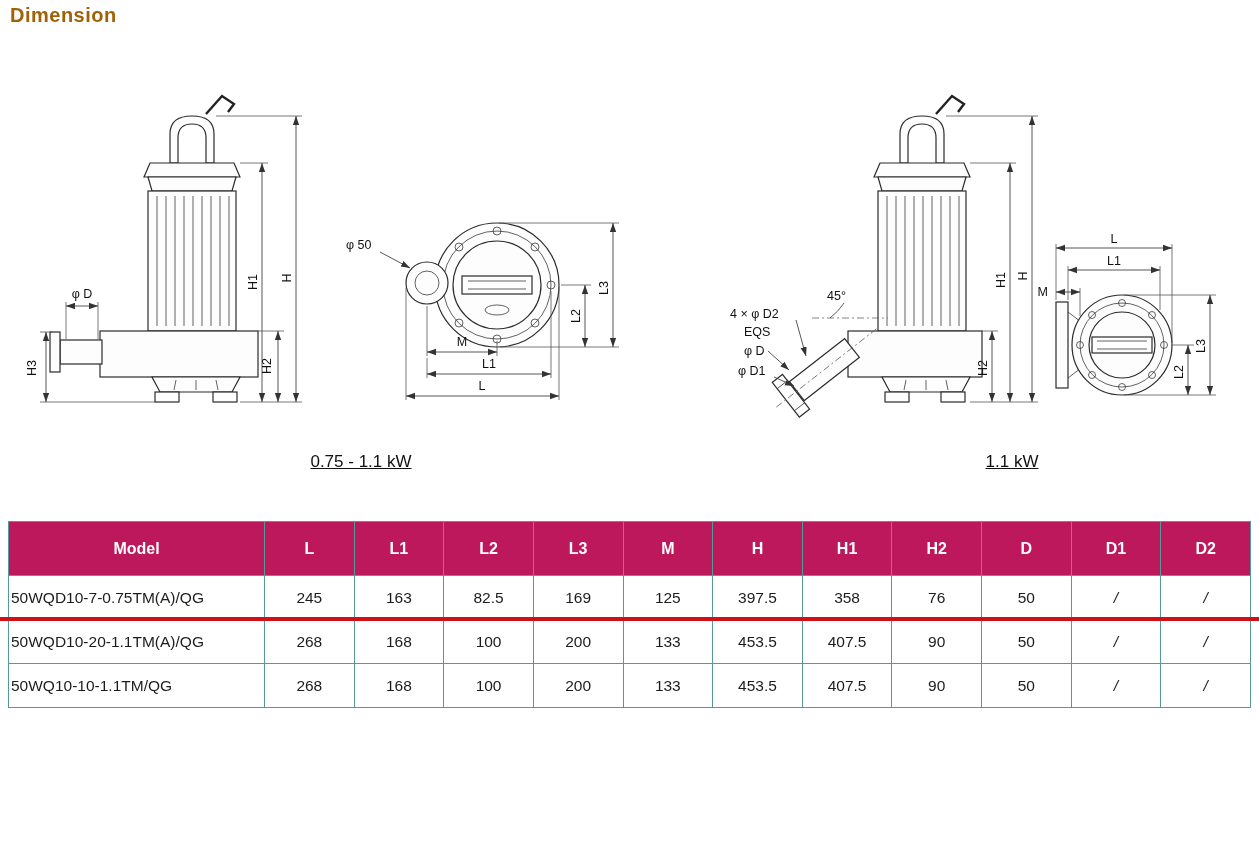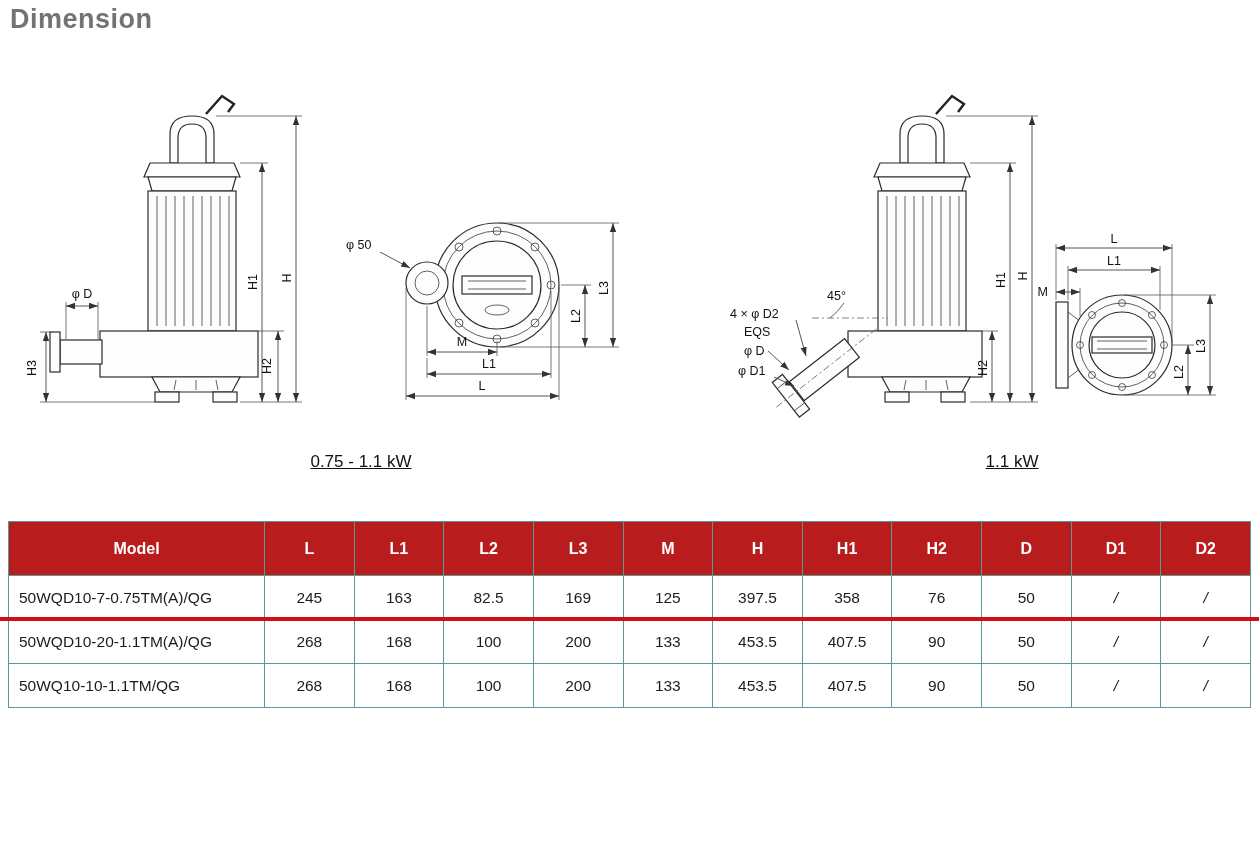--- a/index.html
+++ b/index.html
@@ -2,42 +2,42 @@
 <html><head>
 <meta charset="utf-8">
 <style>
   html,body { margin:0; padding:0; background:#ffffff; }
   .page {
     position:relative; width:1259px; height:841px; background:#ffffff;
     font-family:"Liberation Sans", sans-serif; overflow:hidden;
   }
   .title {
     position:absolute; top:4px; left:10px; margin:0;
-    font-size:27px; font-weight:bold; color:#737373; letter-spacing:0.5px;
+    font-size:20px; font-weight:bold; color:#a16207; letter-spacing:0.5px;
   }
   svg.drawings { position:absolute; top:0; left:0; }
   .caption { position:absolute; font-size:17px; color:#111; text-align:center;text-decoration:underline; }
   .caption-left  { left:281px; top:452px; width:160px; }
   .caption-right { left:942px; top:452px; width:140px; }
 
   .dim-table {
     position:absolute; top:521px; left:8px; width:1243px;
     border-collapse:collapse; table-layout:fixed;
   }
   .dim-table thead tr { height:54px; }
   .dim-table tbody tr { height:44px; }
   .dim-table th {
-    background:#b91c1c; color:#ffffff; font-size:16px; font-weight:bold;
+    background:#be185d; color:#ffffff; font-size:16px; font-weight:bold;
     border:1px solid #57999a; text-align:center;margin-top:20px;
   }
   .dim-table td {
     font-size:15.5px; color:#1c1c1c; text-align:center;
     border:1px solid #57999a; background:#ffffff;
   }
-  .dim-table td.model-cell { text-align:left; padding-left:10px; }
+  .dim-table td.model-cell { text-align:left; padding-left:2px; }
   .dim-table td.slash { font-style:italic; }
 
   .red-line {
     position:absolute; top:617px; left:0; width:1259px; height:4px;
     background:#d01016;
   }
 
   
   .draw     { fill:#fdfdfd; stroke:#2b2b2b; stroke-width:1.2; }
   .drawthin { fill:none; stroke:#3a3a3a; stroke-width:0.8; }

